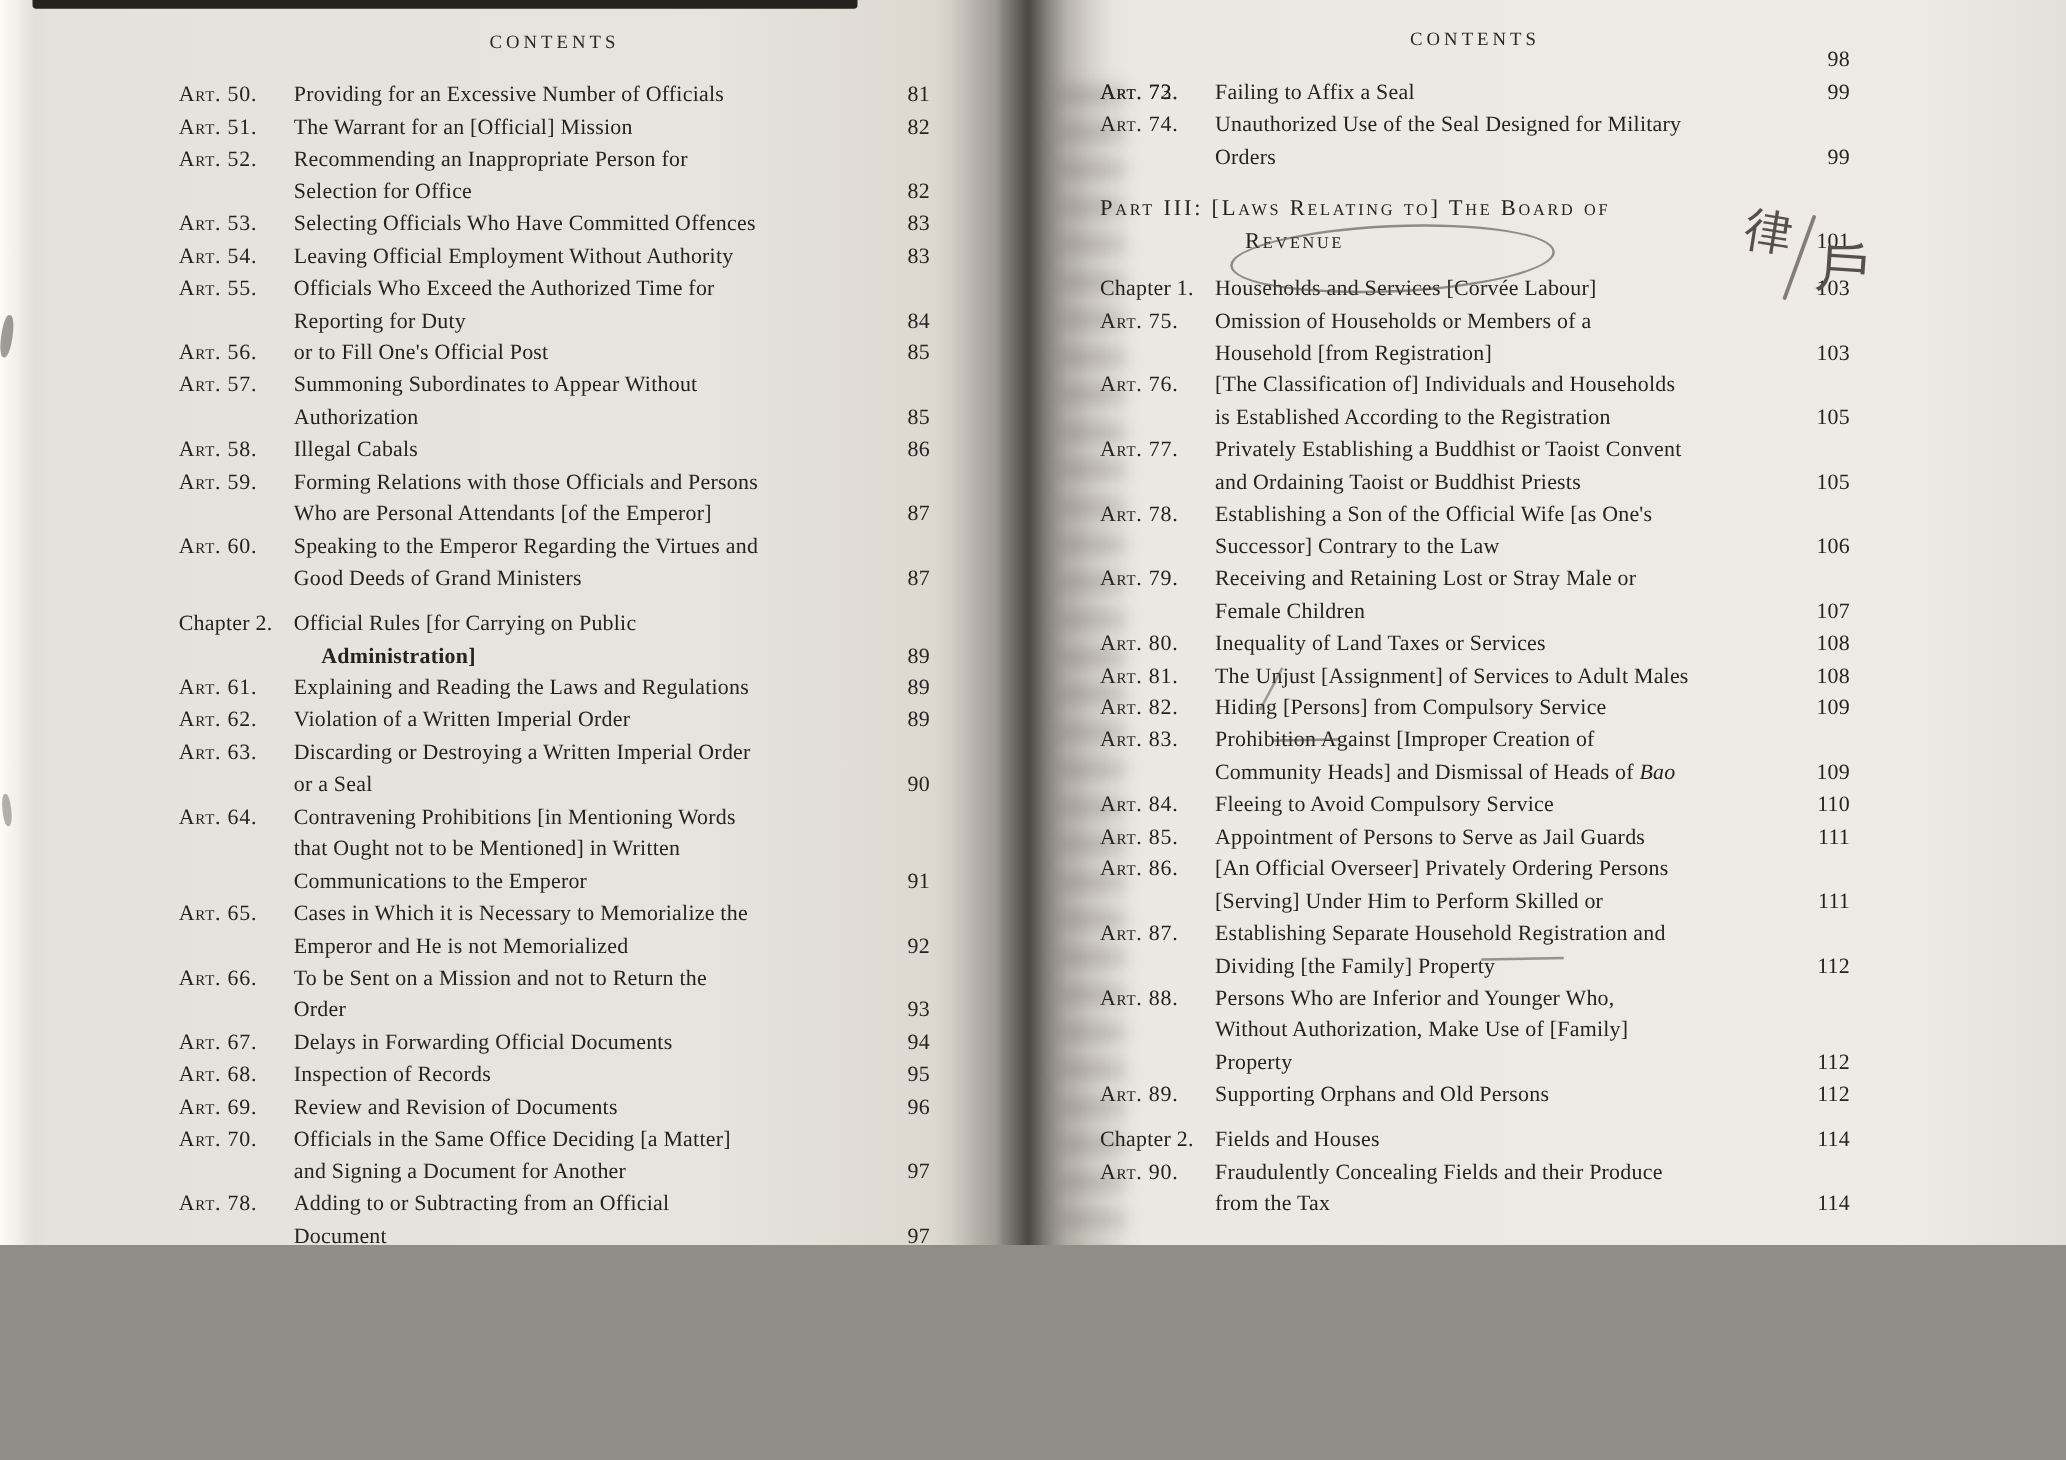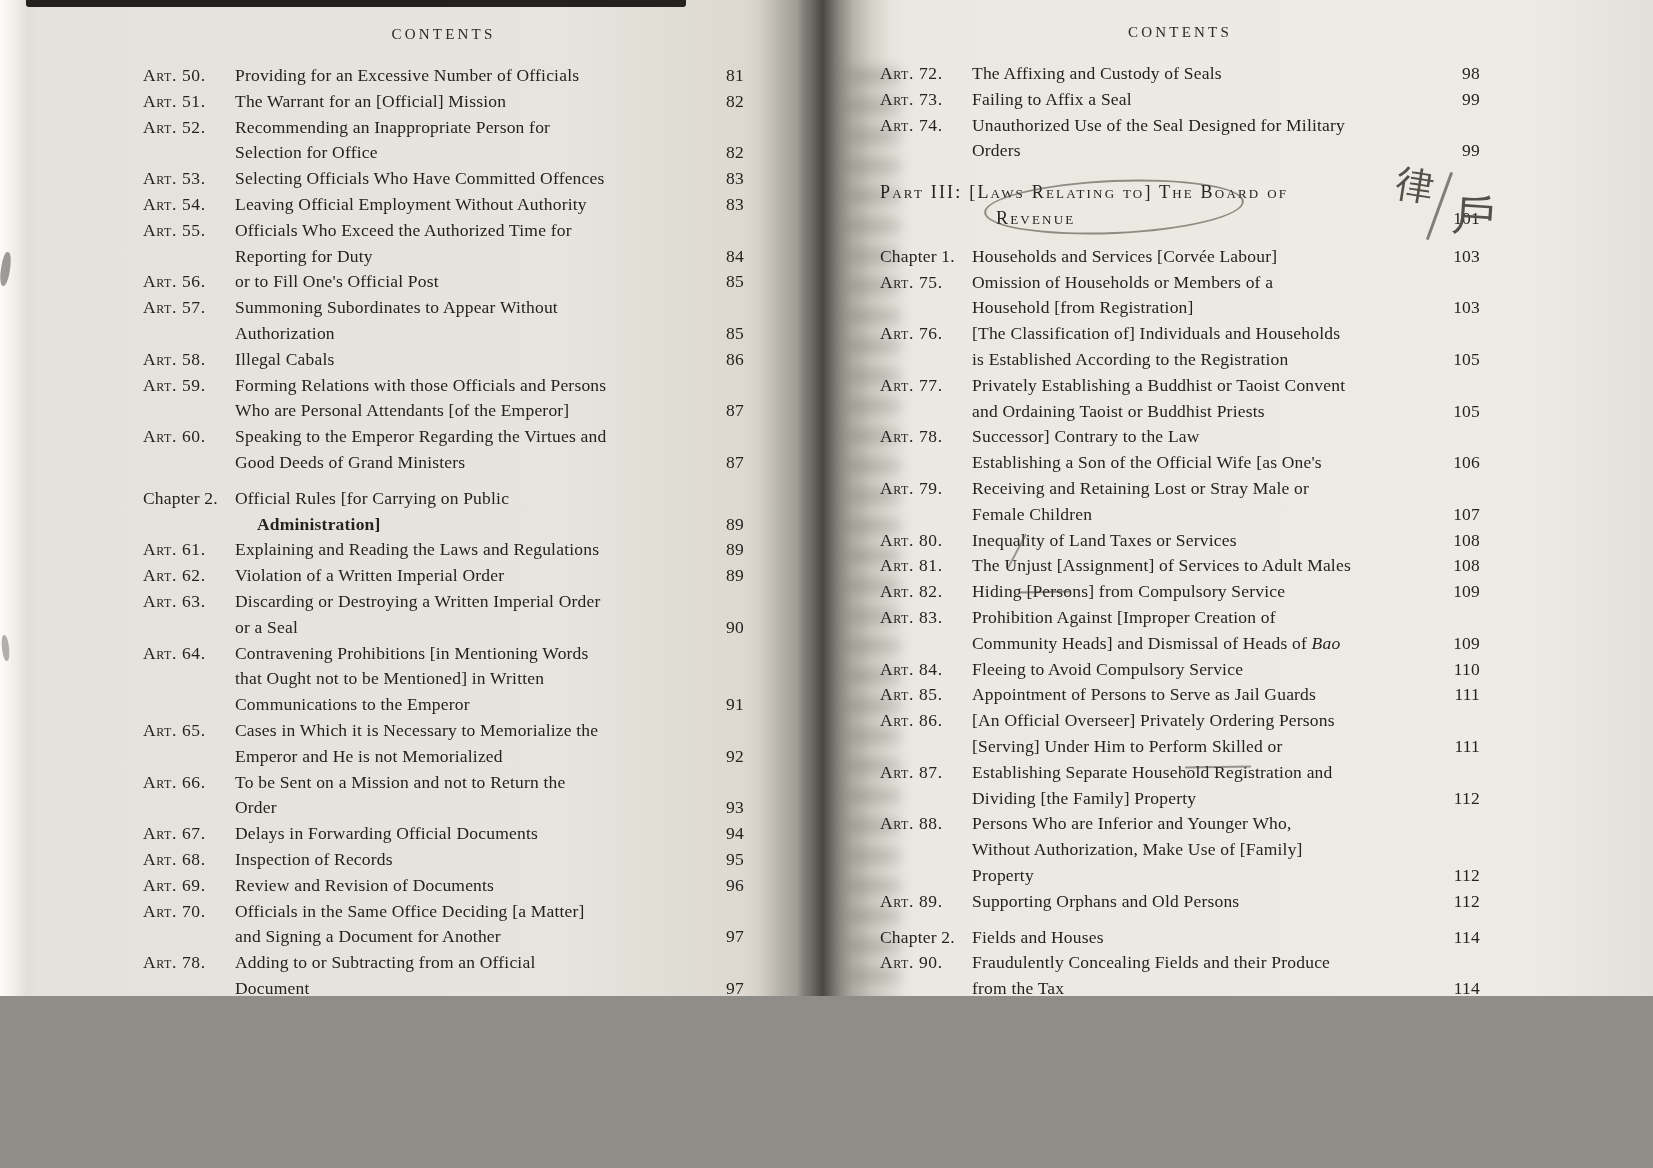--- a/index.html
+++ b/index.html
@@ -162,29 +162,29 @@
         <div class="entry art"><span class="label">Art. 68.</span><span class="body"><span class="line">Inspection of Records</span></span><span class="pageno">95</span></div>
         <div class="entry art"><span class="label">Art. 69.</span><span class="body"><span class="line">Review and Revision of Documents</span></span><span class="pageno">96</span></div>
         <div class="entry art"><span class="label">Art. 70.</span><span class="body"><span class="line">Officials in the Same Office Deciding [a Matter]</span><span class="line cont">and Signing a Document for Another</span></span><span class="pageno">97</span></div>
         <div class="entry art"><span class="label">Art. 78.</span><span class="body"><span class="line">Adding to or Subtracting from an Official</span><span class="line cont">Document</span></span><span class="pageno">97</span></div>
       </div>
   </div>
 
   <div class="content-right">
     <div class="page-header">CONTENTS</div>
     <div class="entries" id="right-entries">
-        <div class="entry art"><span class="label">Art. 72.</span><span class="body"><span class="line">The Affixing and Custody of Seals</span></span><span class="pageno">98</span></div>
+        <div class="entry art"><span class="label">Art. 72.</span><span class="pageno">98</span></div>
         <div class="entry art"><span class="label">Art. 73.</span><span class="body"><span class="line">Failing to Affix a Seal</span></span><span class="pageno">99</span></div>
         <div class="entry art"><span class="label">Art. 74.</span><span class="body"><span class="line">Unauthorized Use of the Seal Designed for Military</span><span class="line cont">Orders</span></span><span class="pageno">99</span></div>
         <div class="entry part"><span class="body"><span class="line">Part III: [Laws Relating to] The Board of</span><span class="line cont">Revenue</span></span><span class="pageno">101</span></div>
         <div class="entry chapter"><span class="label">Chapter 1.</span><span class="body"><span class="line">Households and Services [Corvée Labour]</span></span><span class="pageno">103</span></div>
         <div class="entry art"><span class="label">Art. 75.</span><span class="body"><span class="line">Omission of Households or Members of a</span><span class="line cont">Household [from Registration]</span></span><span class="pageno">103</span></div>
         <div class="entry art"><span class="label">Art. 76.</span><span class="body"><span class="line">[The Classification of] Individuals and Households</span><span class="line cont">is Established According to the Registration</span></span><span class="pageno">105</span></div>
         <div class="entry art"><span class="label">Art. 77.</span><span class="body"><span class="line">Privately Establishing a Buddhist or Taoist Convent</span><span class="line cont">and Ordaining Taoist or Buddhist Priests</span></span><span class="pageno">105</span></div>
-        <div class="entry art"><span class="label">Art. 78.</span><span class="body"><span class="line cont">Successor] Contrary to the Law</span><span class="line">Establishing a Son of the Official Wife [as One's</span></span><span class="pageno">106</span></div>
+        <div class="entry art"><span class="label">Art. 78.</span><span class="body"><span class="line">Establishing a Son of the Official Wife [as One's</span><span class="line cont">Successor] Contrary to the Law</span></span><span class="pageno">106</span></div>
         <div class="entry art"><span class="label">Art. 79.</span><span class="body"><span class="line">Receiving and Retaining Lost or Stray Male or</span><span class="line cont">Female Children</span></span><span class="pageno">107</span></div>
         <div class="entry art"><span class="label">Art. 80.</span><span class="body"><span class="line">Inequality of Land Taxes or Services</span></span><span class="pageno">108</span></div>
         <div class="entry art"><span class="label">Art. 81.</span><span class="body"><span class="line">The Unjust [Assignment] of Services to Adult Males</span></span><span class="pageno">108</span></div>
         <div class="entry art"><span class="label">Art. 82.</span><span class="body"><span class="line">Hiding [Persons] from Compulsory Service</span></span><span class="pageno">109</span></div>
         <div class="entry art"><span class="label">Art. 83.</span><span class="body"><span class="line">Prohibition Against [Improper Creation of</span><span class="line cont">Community Heads] and Dismissal of Heads of <em>Bao</em></span></span><span class="pageno">109</span></div>
         <div class="entry art"><span class="label">Art. 84.</span><span class="body"><span class="line">Fleeing to Avoid Compulsory Service</span></span><span class="pageno">110</span></div>
         <div class="entry art"><span class="label">Art. 85.</span><span class="body"><span class="line">Appointment of Persons to Serve as Jail Guards</span></span><span class="pageno">111</span></div>
         <div class="entry art"><span class="label">Art. 86.</span><span class="body"><span class="line">[An Official Overseer] Privately Ordering Persons</span><span class="line cont">[Serving] Under Him to Perform Skilled or</span></span><span class="pageno">111</span></div>
         <div class="entry art"><span class="label">Art. 87.</span><span class="body"><span class="line">Establishing Separate Household Registration and</span><span class="line cont">Dividing [the Family] Property</span></span><span class="pageno">112</span></div>
         <div class="entry art"><span class="label">Art. 88.</span><span class="body"><span class="line">Persons Who are Inferior and Younger Who,</span><span class="line cont">Without Authorization, Make Use of [Family]</span><span class="line cont">Property</span></span><span class="pageno">112</span></div>

